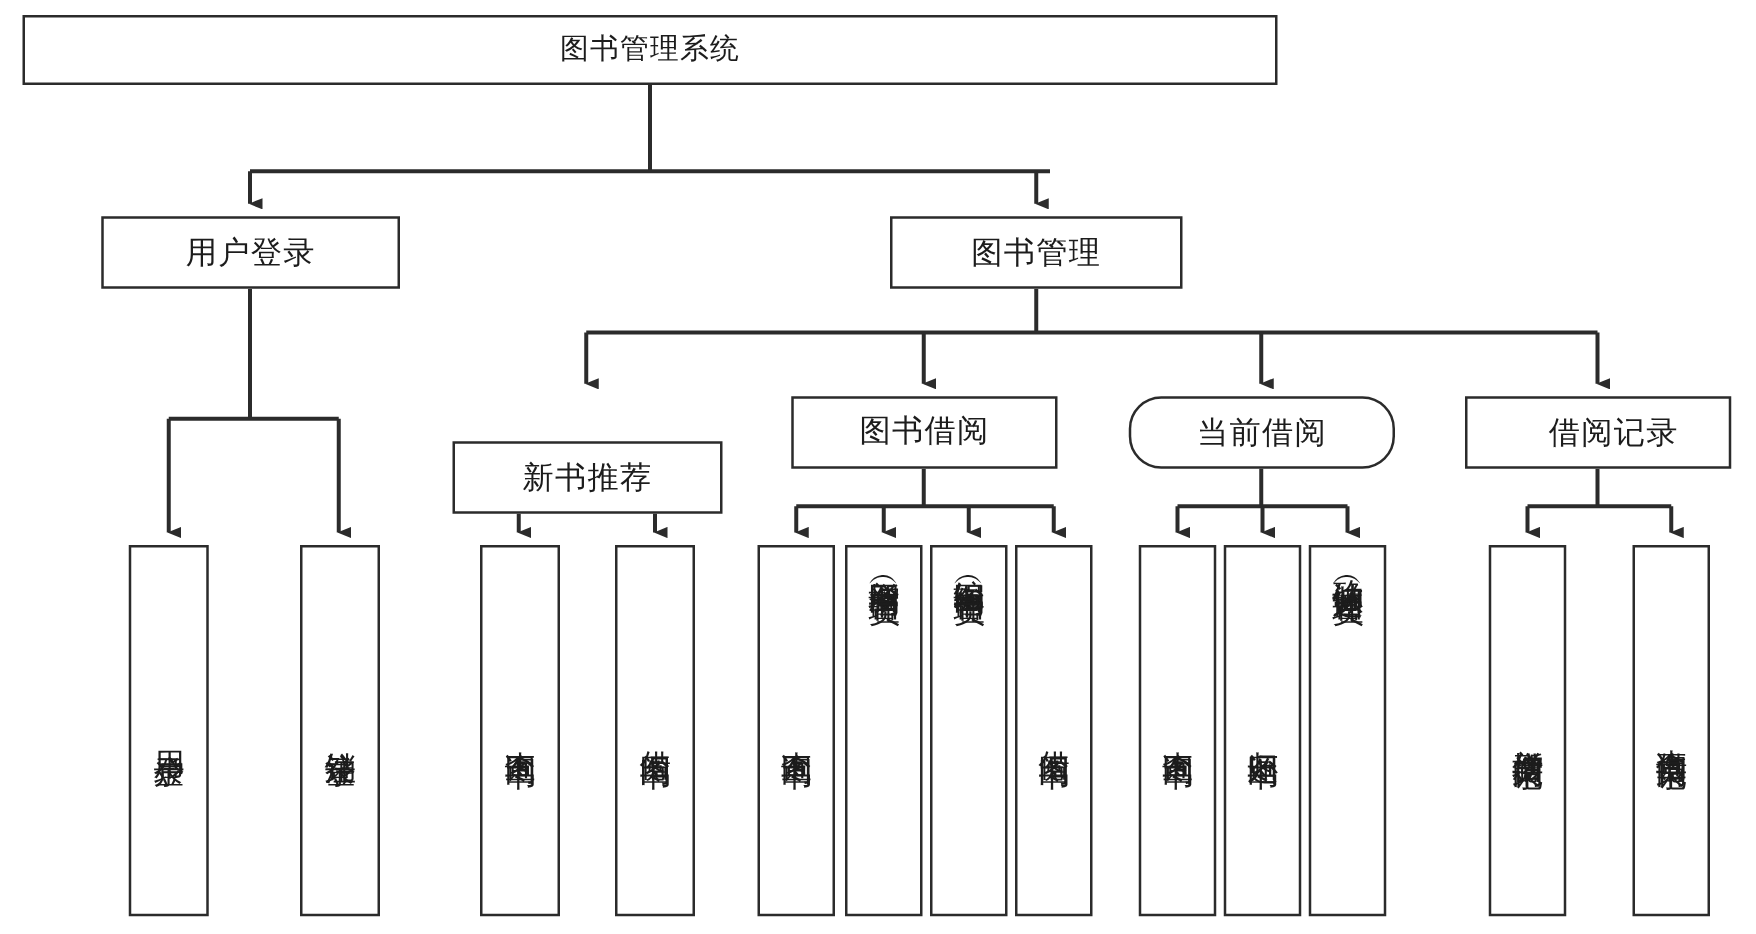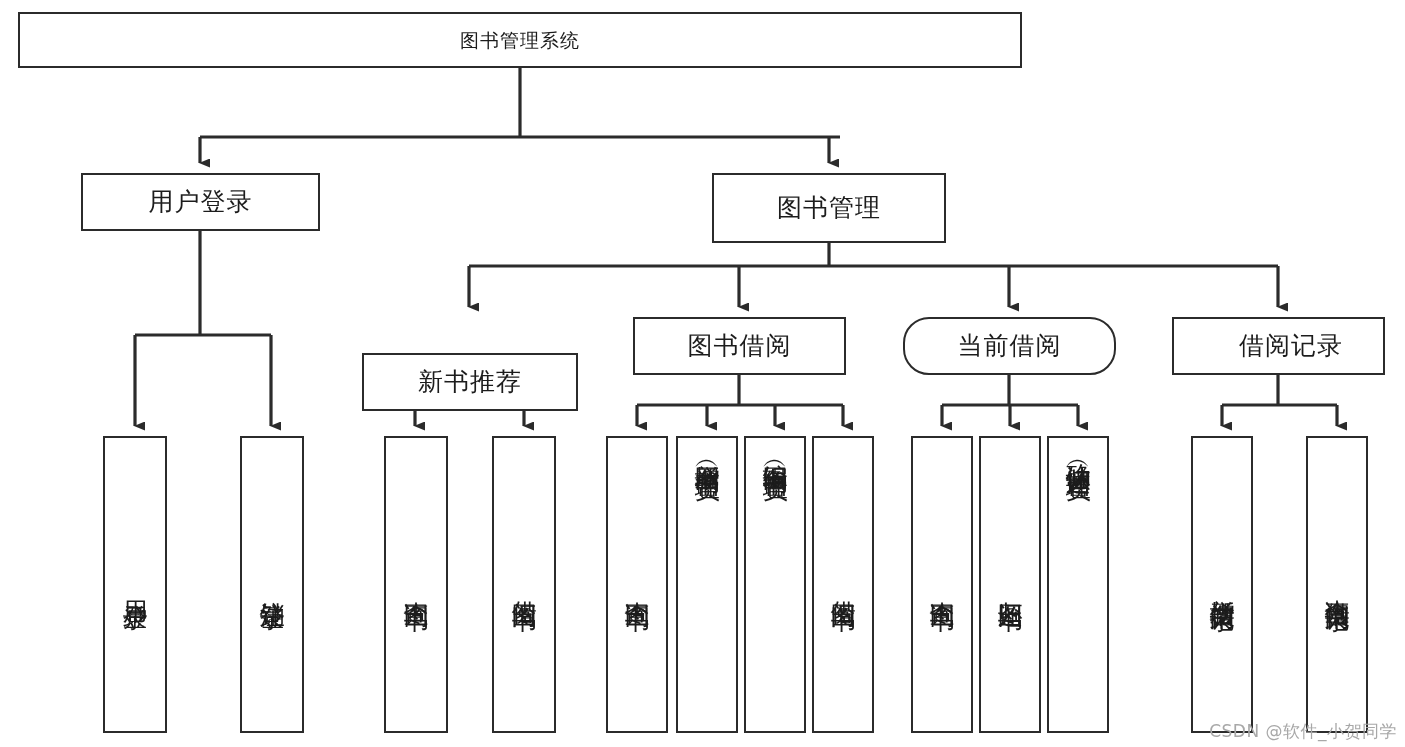--- a/index.html
+++ b/index.html
@@ -37,21 +37,21 @@
     justify-content: center;
     color: #1c1c1c;
   }
   .node.horiz {
     font-size: 25px;
     line-height: 1.2;
     letter-spacing: 1px;
     white-space: nowrap;
   }
   .node.root {
-    font-size: 19px;
+    font-size: 23px;
   }
   .node.leaf {
     align-items: flex-start;
     justify-content: center;
     padding-top: 6px;
   }
   .node.leaf.centered {
     align-items: center;
     padding-top: 0;
   }
@@ -129,21 +129,21 @@
     </g>
   </svg>
 
   <div class="node horiz root" style="left:18px; top:12px; width:1004px; height:56px;">
     <span>图书管理系统</span>
   </div>
 
   <div class="node horiz" style="left:81px; top:173px; width:239px; height:58px;">
     <span>用户登录</span>
   </div>
-  <div class="node horiz" style="left:712px; top:173px; width:234px; height:70px;">
+  <div class="node horiz" style="left:712px; top:173px; width:234px; height:58px;">
     <span>图书管理</span>
   </div>
 
   <div class="node horiz" style="left:362px; top:317px; width:216px; height:58px;margin-top:36px;">
     <span>新书推荐</span>
   </div>
   <div class="node horiz" style="left:633px; top:317px; width:213px; height:58px;font-family:Liberation Serif, serif;">
     <span>图书借阅</span>
   </div>
   <div class="node horiz" style="left:903px; top:317px; width:213px; height:58px;border-radius:26px;">
@@ -190,15 +190,14 @@
     <span class="vtext">确认归还（管理员）</span>
   </div>
 
   <div class="node leaf centered" style="left:1191px; top:436px; width:62px; height:297px;">
     <span class="vtext">新增借阅记录</span>
   </div>
   <div class="node leaf centered" style="left:1306px; top:436px; width:62px; height:297px;">
     <span class="vtext">查询借阅记录</span>
   </div>
 
-  <div class="watermark">CSDN @软件_小贺同学</div>
 
 </div>
 
 </body></html>

